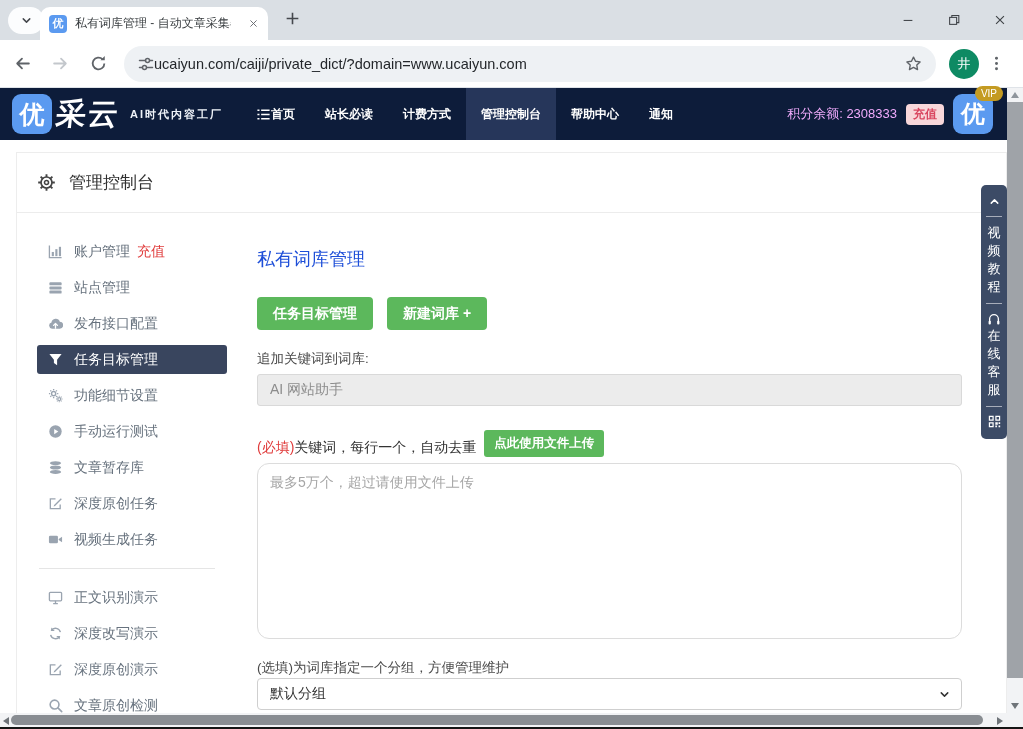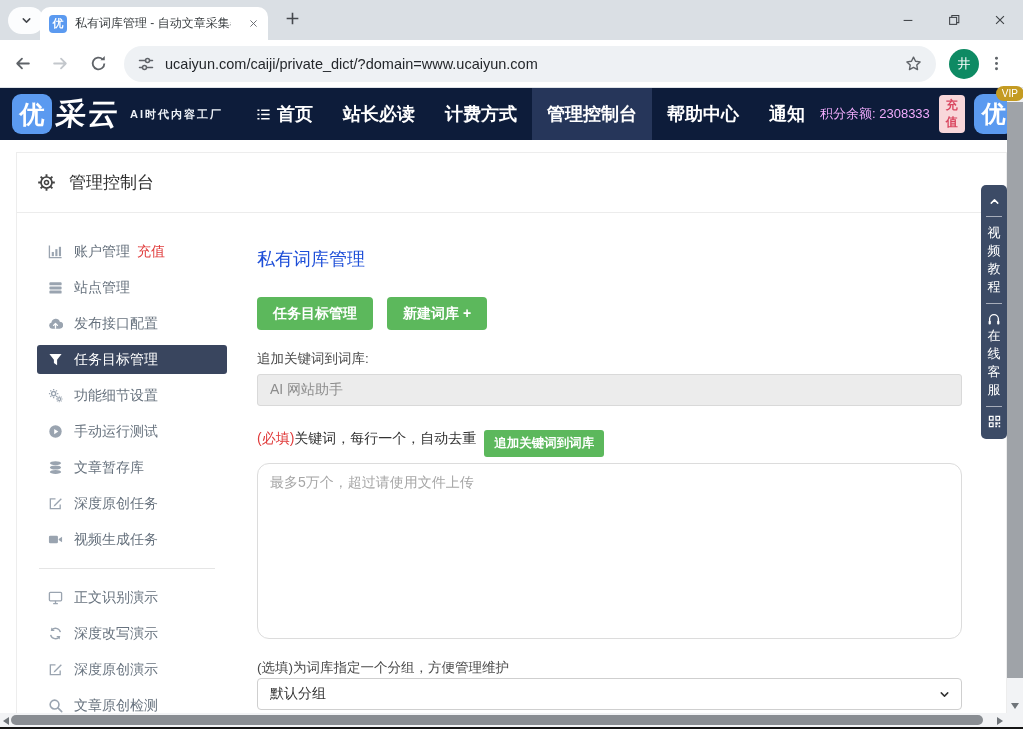--- a/index.html
+++ b/index.html
@@ -25,39 +25,39 @@
   .new-tab{position:absolute;left:284px;top:10px;color:#45484d;font-size:17px;display:flex}
   .win-controls{position:absolute;right:0;top:0;height:40px;display:flex}
   .win-btn{width:46px;height:40px;display:flex;align-items:center;justify-content:center;color:#3f4347;font-size:14px}
 
   
   .toolbar{position:absolute;left:0;top:40px;width:1023px;height:48px;background:#fff;
     border-bottom:1px solid #dfe3e8;display:flex;align-items:center}
   .nav-btn{width:32px;height:32px;display:flex;align-items:center;justify-content:center;color:#5f6368;font-size:17px;margin-left:6px}
   .nav-btn.disabled{color:#c3c7cc}
   .url-pill{margin-left:10px;width:812px;height:36px;border-radius:18px;background:#eef1f4;
-    display:flex;align-items:center;padding:0 14px;gap:11px}
+    display:flex;align-items:center;padding:0 14px;}
   .url-tune{color:#5f6368;font-size:16px;display:flex}
   .url-text{font-size:14.5px;color:#24272b;flex:1;white-space:nowrap;overflow:hidden}
   .url-star{color:#5f6368;font-size:17px;display:flex}
   .avatar-browser{width:30px;height:30px;border-radius:50%;background:var(--profile-green);color:#fff;
     font-size:13px;display:flex;align-items:center;justify-content:center;margin-left:13px;flex:none}
   .menu-dots{margin-left:9px;color:#5f6368;font-size:17px;display:flex}
 
   
   .site-nav{position:absolute;left:0;top:88px;width:1007px;height:52px;background:var(--navbar-bg);
     display:flex;align-items:center}
   .logo{display:flex;align-items:center;margin-left:12px;flex:none}
   .logo-sq{width:40px;height:40px;border-radius:9px;background:var(--brand-blue);color:#fff;font-size:25px;
     font-weight:bold;display:flex;align-items:center;justify-content:center;font-family:"DejaVu Serif",serif}
   .logo-name{color:#fff;font-size:30px;font-weight:bold;margin-left:4px;letter-spacing:2px;
     font-family:"DejaVu Serif",serif;transform:skewX(-6deg)}
   .logo-tag{color:#eef2f8;font-size:11px;letter-spacing:2px;margin-left:10px;font-weight:bold;white-space:nowrap}
   .nav-menu{display:flex;height:100%;margin-left:18px}
-  .nav-item{display:flex;align-items:center;gap:6px;padding:0 15px;color:#fff;font-size:18px;font-weight:600;white-space:nowrap}
+  .nav-item{display:flex;align-items:center;padding:0 15px;color:#fff;font-size:12px;font-weight:600;white-space:nowrap}
   .nav-item.active{background:var(--nav-active-bg)}
   .nav-right{margin-left:auto;display:flex;align-items:center;margin-right:14px;gap:9px}
   .points{color:#f0abfc;font-size:13px;white-space:nowrap}
   .recharge{background:#f8d7da;color:#d9455f;font-size:12px;font-weight:bold;padding:2px 7px;border-radius:4px}
   .nav-avatar{position:relative;width:40px;height:40px;flex:none}
   .nav-avatar .sq{width:40px;height:40px;border-radius:9px;background:var(--brand-blue);color:#fff;font-size:24px;
     font-weight:bold;display:flex;align-items:center;justify-content:center;font-family:"DejaVu Serif",serif}
   .vip{position:absolute;top:-8px;right:-10px;background:var(--vip-gold);color:#fff;font-size:10px;
     font-weight:normal;padding:2px 6px;border-radius:9px;z-index:3}
 
@@ -78,21 +78,21 @@
   .side-divider{border-top:1px solid #e5e5e5;margin:14px 12px 14px 2px}
 
   .main{flex:1;padding:10px 44px 0 30px}
   .page-title{font-size:18px;color:#1d4ed8;font-weight:400}
   .btn-row{margin-top:26px;display:flex;gap:14px}
   .btn-green{background:var(--primary-green);color:#fff;font-size:14px;height:33px;padding:0 16px;
     border:none;border-radius:4px;font-weight:bold;cursor:pointer}
   .append-label{margin-top:20px;font-size:13.5px;color:#4a4a4a}
   .dict-input{margin-top:6px;width:100%;height:32px;background:#ececec;border:1px solid #d9d9d9;
     border-radius:3px;padding:0 12px;font-size:14px;color:#8c8c8c;font-family:inherit}
-  .required-row{margin-top:24px;display:flex;align-items:flex-start;font-size:14px;color:#333}
+  .required-row{margin-top:24px;display:flex;align-items:flex-end;font-size:14px;color:#333}
   .req-tag{color:var(--danger-red)}
   .upload-btn{margin-left:8px;background:var(--primary-green);color:#fff;border:none;border-radius:3px;
     font-size:12.5px;padding:5px 10px;font-weight:bold;cursor:pointer}
   .keywords-ta{margin-top:6px;width:100%;height:176px;border:1px solid #dcdcdc;border-radius:12px;
     padding:10px 12px;font-size:14px;color:#333;resize:none;font-family:inherit;display:block}
   .keywords-ta::placeholder{color:#a6a6a6}
   .group-label{margin-top:20px;font-size:13.5px;color:#4a4a4a}
   .group-select{margin-top:1px;position:relative;width:100%;height:32px;border:1px solid #cfcfcf;
     border-radius:4px;display:flex;align-items:center;padding:0 12px;font-size:14px;color:#333;background:#fff}
   .group-select .chev{position:absolute;right:10px;color:#333;font-size:13px;display:flex}
@@ -397,21 +397,21 @@
         <div class="page-title">私有词库管理</div>
         <div class="btn-row">
           <button class="btn-green">任务目标管理</button>
           <button class="btn-green">新建词库 +</button>
         </div>
         <div class="append-label">追加关键词到词库:</div>
         <input class="dict-input" disabled="" value="AI 网站助手" style="">
         <div class="required-row">
           <span class="req-tag">(必填)</span>
           <span>关键词，每行一个，自动去重</span>
-          <button class="upload-btn">追加关键词到词库</button>
+          <button class="upload-btn">点此使用文件上传</button>
         </div>
         <textarea class="keywords-ta" placeholder="最多5万个，超过请使用文件上传" style=""></textarea>
         <div class="group-label">(选填)为词库指定一个分组，方便管理维护</div>
         <div class="group-select">
           <span>默认分组</span>
           <span class="chev" data-icon="chevron-down-icon">
               <svg viewBox="0 0 16 16" fill="none">
                 <path d="M4 6l4 4 4-4" stroke="currentColor" stroke-width="1.8" stroke-linecap="round" stroke-linejoin="round"></path>
               </svg>
             </span>

